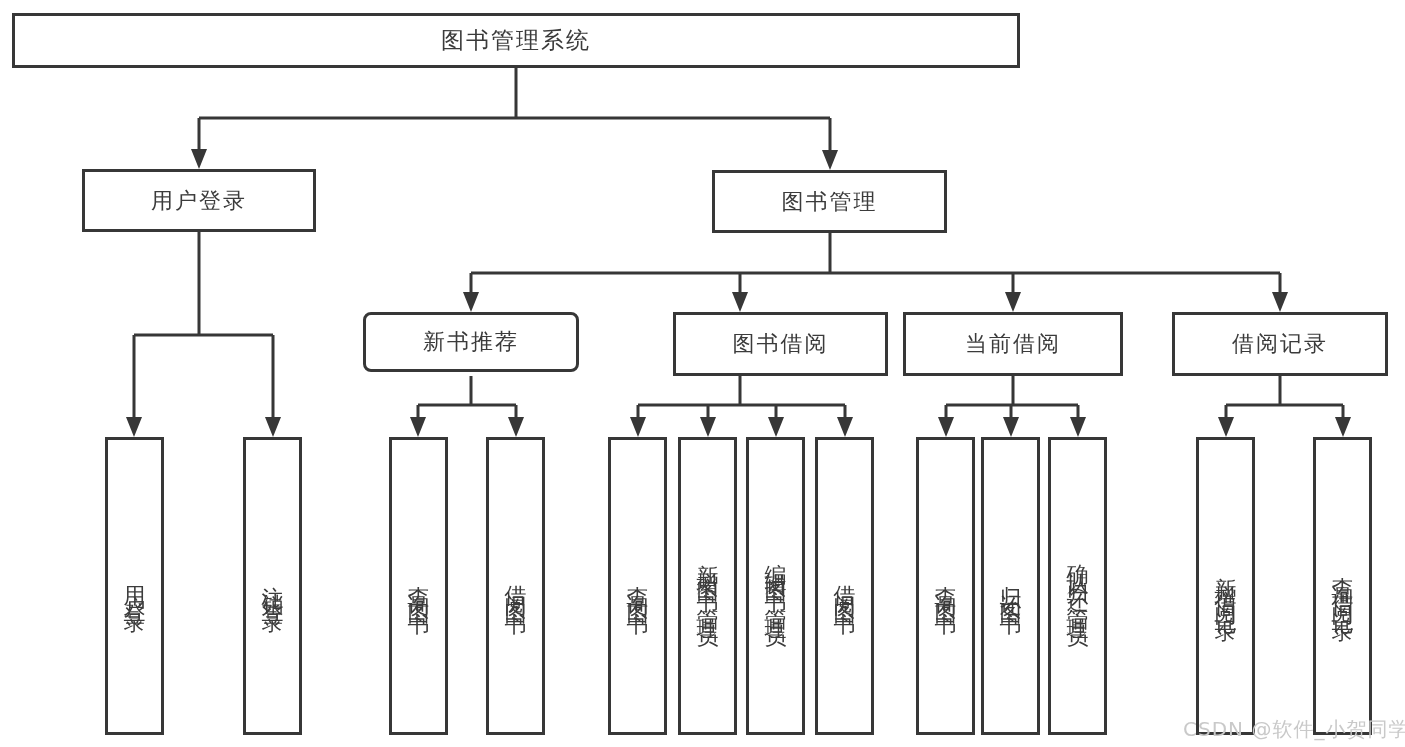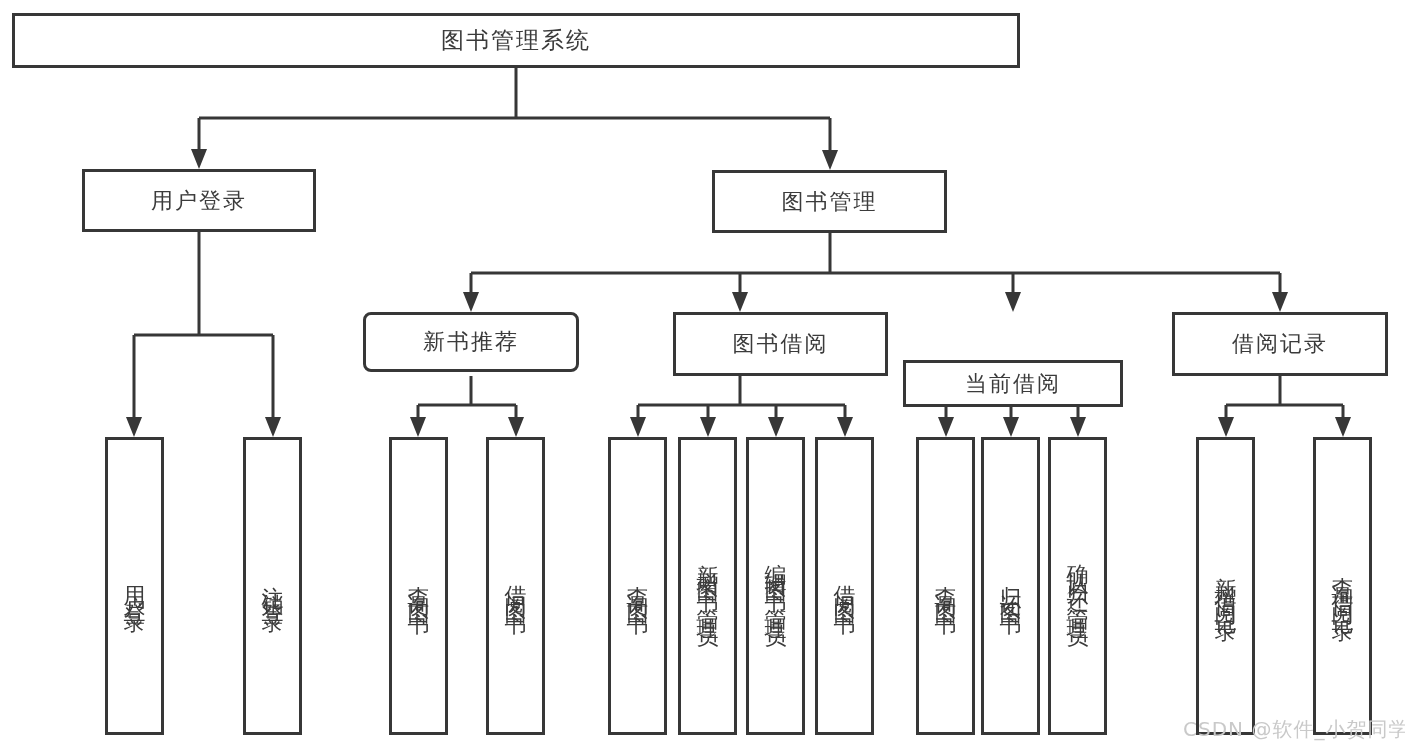--- a/index.html
+++ b/index.html
@@ -106,21 +106,21 @@
   <div class="box" style="left:712px; top:170px; width:235px; height:63px;">
     <span class="hlabel">图书管理</span>
   </div>
 
   <div class="box" style="left:363px; top:312px; width:216px; height:60px;border-radius:8px;">
     <span class="hlabel">新书推荐</span>
   </div>
   <div class="box" style="left:633px; top:312px; width:215px; height:64px;margin-left:40px;">
     <span class="hlabel">图书借阅</span>
   </div>
-  <div class="box" style="left:903px; top:312px; width:220px; height:47px;margin-top:48px;">
+  <div class="box" style="left:903px; top:312px; width:220px; height:64px;">
     <span class="hlabel">当前借阅</span>
   </div>
   <div class="box" style="left:1172px; top:312px; width:216px; height:64px;">
     <span class="hlabel">借阅记录</span>
   </div>
 
   <div class="box vbox" style="left:105px; top:437px; width:59px; height:298px;">
     <span>用户登录</span>
   </div>
   <div class="box vbox" style="left:243px; top:437px; width:59px; height:298px;">

